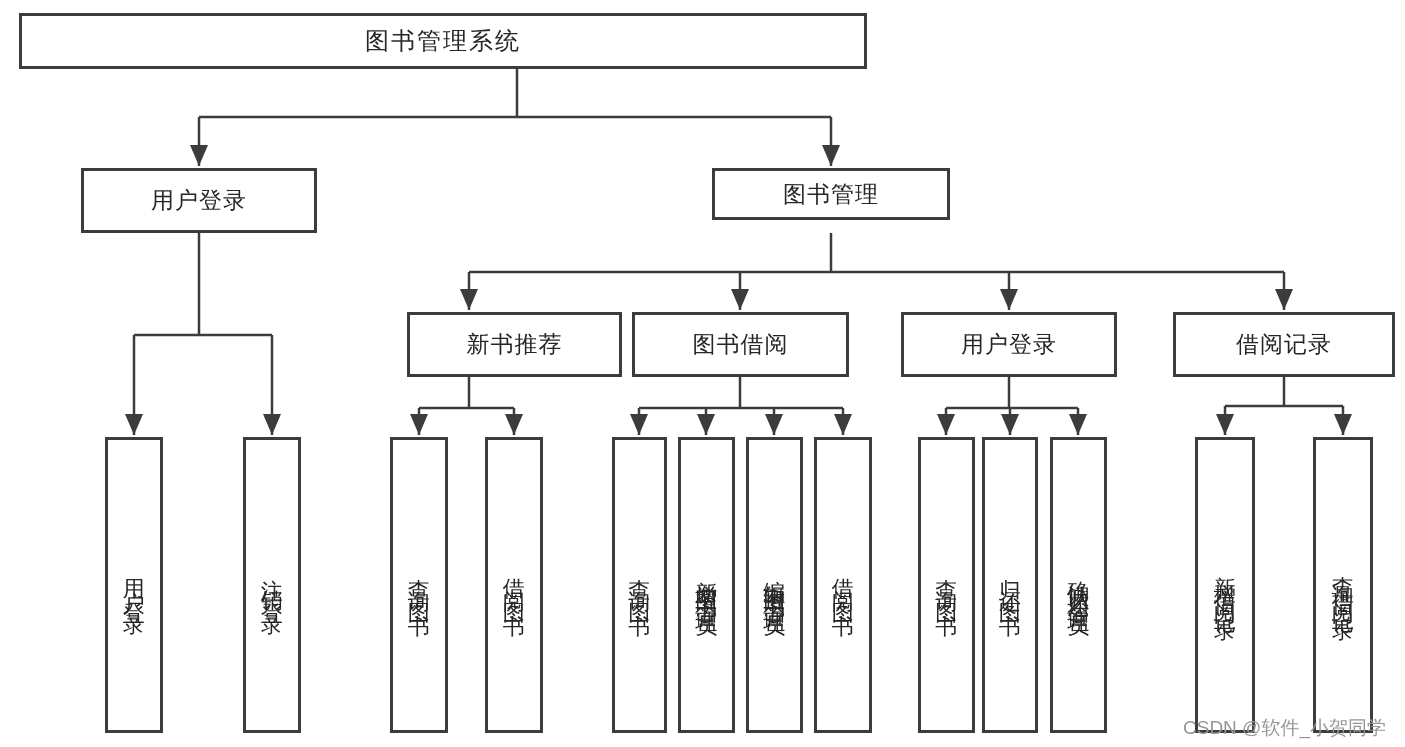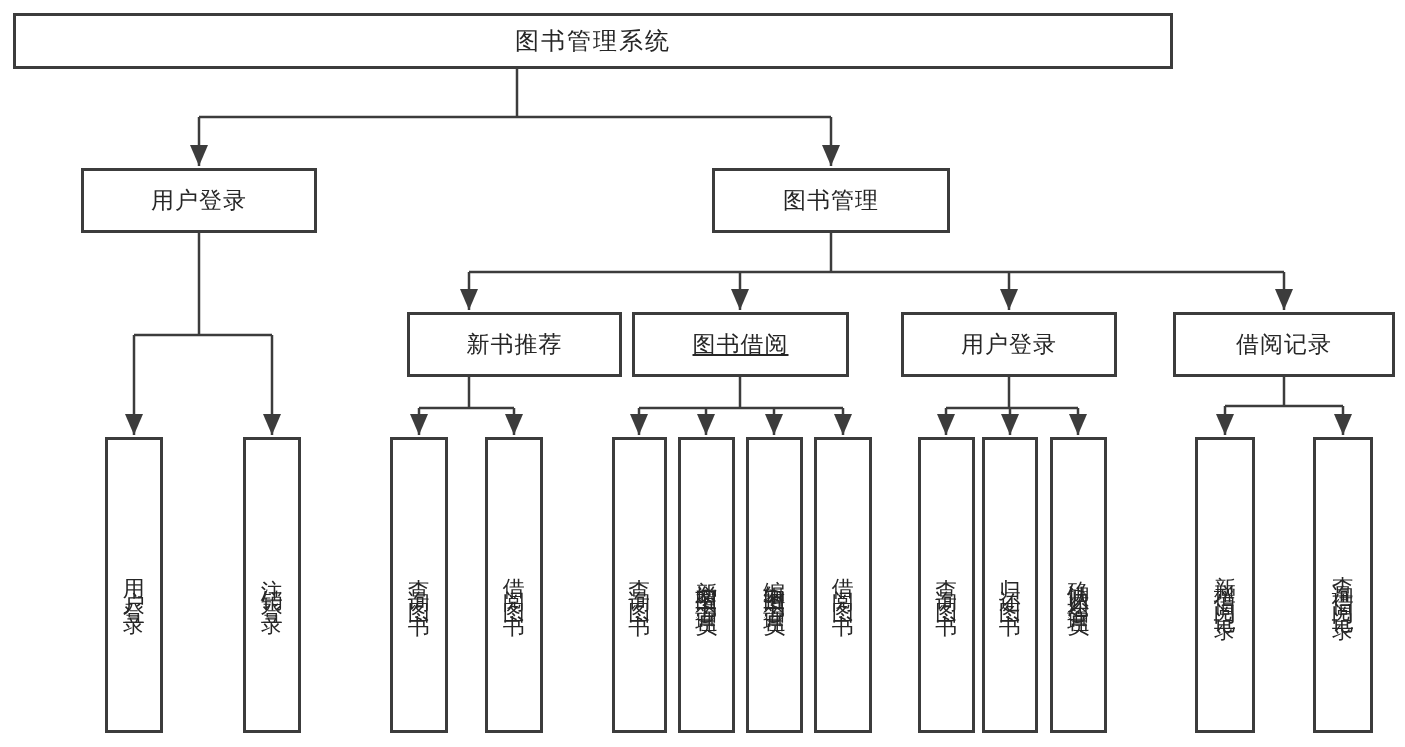--- a/index.html
+++ b/index.html
@@ -108,27 +108,27 @@
       <path d="M1010 408 V435" marker-end="url(#ah)"></path>
       <path d="M1078 408 V435" marker-end="url(#ah)"></path>
 
       <path d="M1284 377 V406"></path>
       <path d="M1225 406 H1343"></path>
       <path d="M1225 406 V435" marker-end="url(#ah)"></path>
       <path d="M1343 406 V435" marker-end="url(#ah)"></path>
     </g>
   </svg>
 
-  <div class="box root-box" style="left:13px; top:13px; width:1160px; height:56px;">图书管理系统</div>
+  <div class="box root-box" style="left:19px; top:13px; width:848px; height:56px;">图书管理系统</div>
 
   <div class="box lvl" style="left:81px; top:168px; width:236px; height:65px;">用户登录</div>
-  <div class="box lvl" style="left:712px; top:168px; width:238px; height:65px;">图书管理</div>
+  <div class="box lvl" style="left:712px; top:168px; width:238px; height:52px;">图书管理</div>
 
   <div class="box lvl" style="left:362px; top:312px; width:215px; height:65px;margin-left:45px;">新书推荐</div>
-  <div class="box lvl" style="left:632px; top:312px; width:217px; height:65px;text-decoration:underline;">图书借阅</div>
+  <div class="box lvl" style="left:632px; top:312px; width:217px; height:65px;">图书借阅</div>
   <div class="box lvl" style="left:901px; top:312px; width:216px; height:65px;">用户登录</div>
   <div class="box lvl" style="left:1173px; top:312px; width:222px; height:65px;">借阅记录</div>
 
   <div class="box leaf ls-s" style="left:105px; top:437px; width:58px; height:296px;">
     <span>用户登录</span>
   </div>
   <div class="box leaf ls-s" style="left:243px; top:437px; width:58px; height:296px;">
     <span>注销登录</span>
   </div>
   <div class="box leaf ls-s" style="left:390px; top:437px; width:58px; height:296px;">
@@ -158,14 +158,15 @@
   <div class="box leaf ls-l" style="left:1050px; top:437px; width:57px; height:296px;">
     <span>确认归还（管理员）</span>
   </div>
   <div class="box leaf ls-m" style="left:1195px; top:437px; width:60px; height:296px;">
     <span>新增借阅记录</span>
   </div>
   <div class="box leaf ls-m" style="left:1313px; top:437px; width:60px; height:296px;">
     <span>查询借阅记录</span>
   </div>
 
+  <div class="watermark">CSDN @软件_小贺同学</div>
 
 </div>
 
 </body></html>

